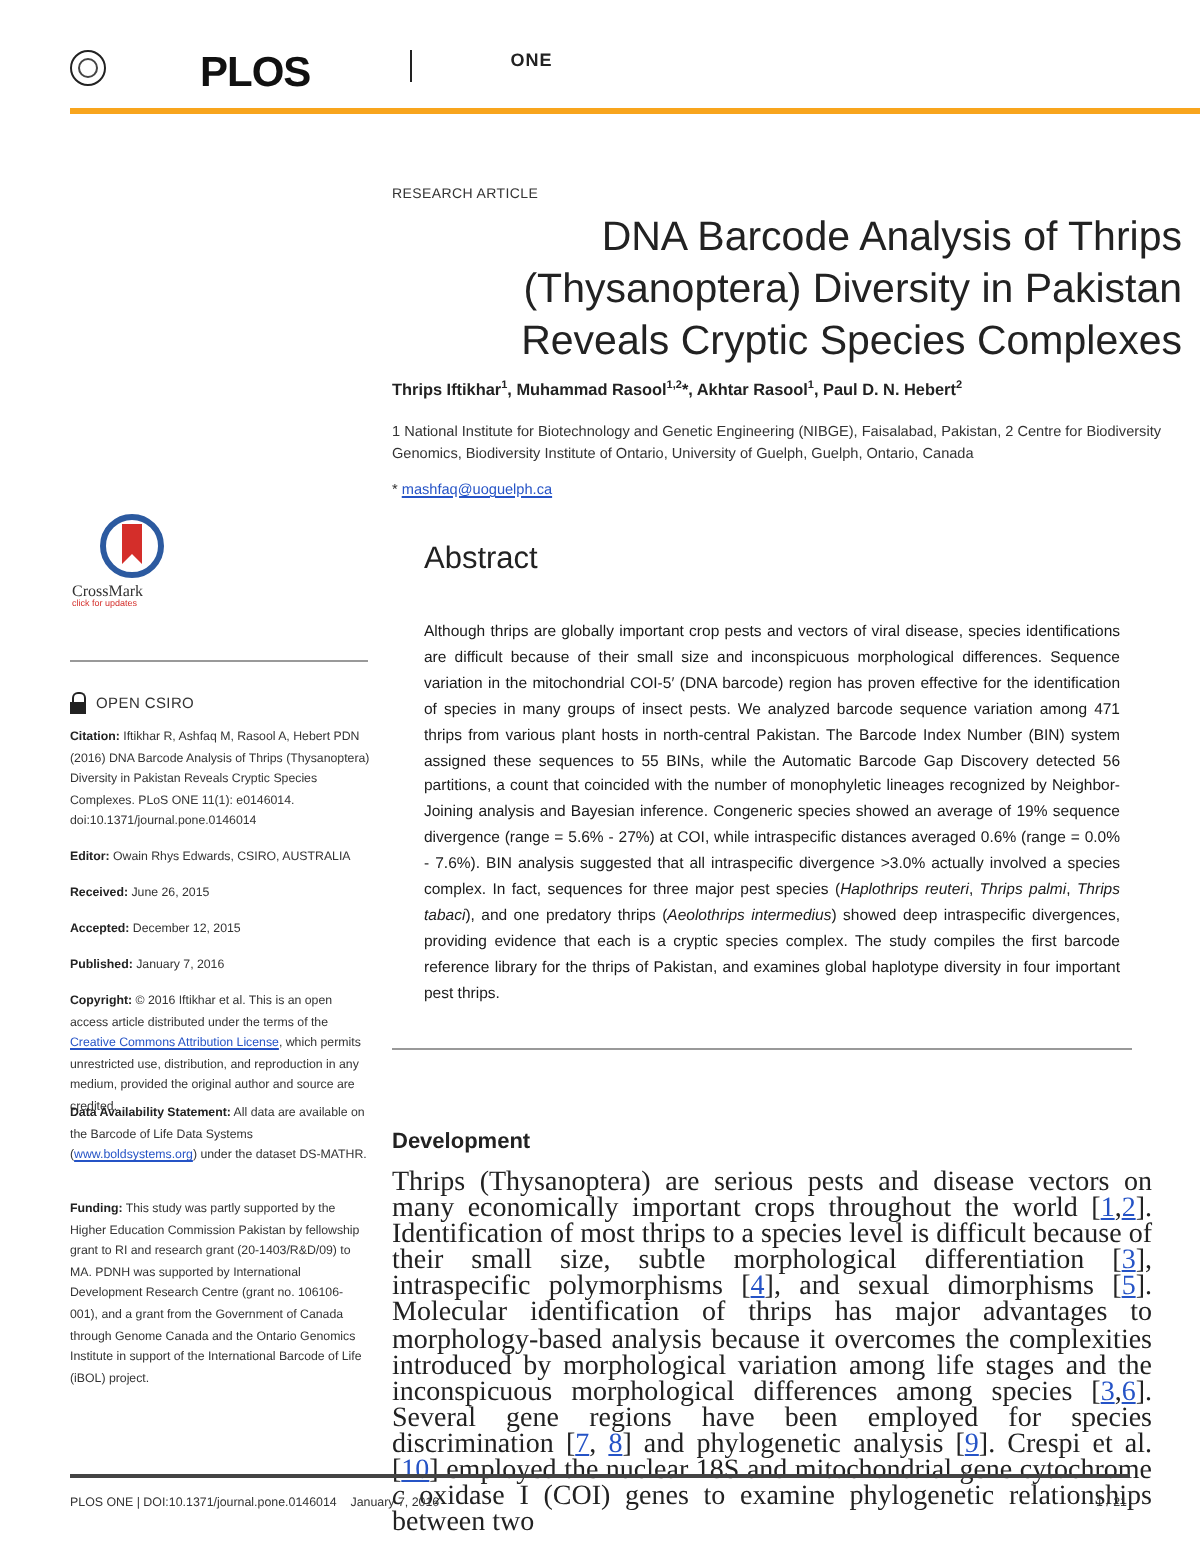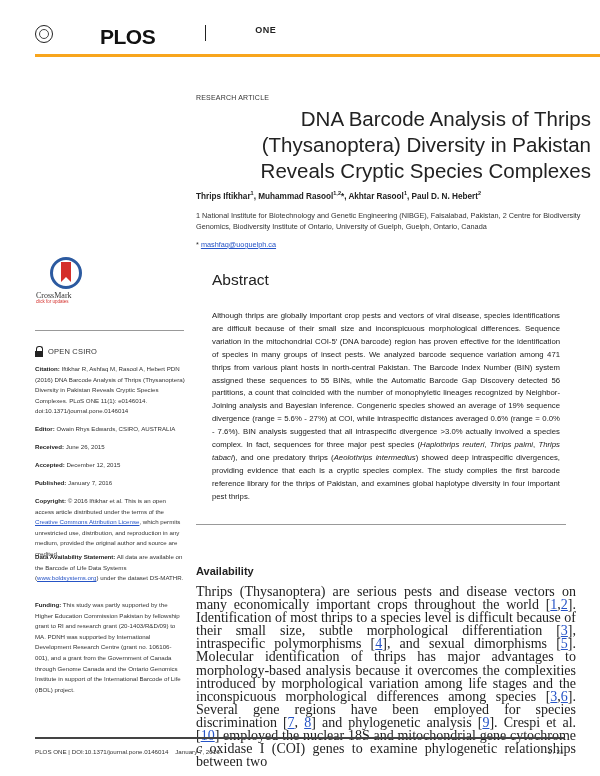--- a/index.html
+++ b/index.html
@@ -131,20 +131,20 @@
   <span>*</span>
   <a>mashfaq@uoguelph.ca</a>
 </div>
 
 <div class="abs h-abstract">Abstract</div>
 <div class="abs abstract-text">
   <p><span>Although thrips are globally important crop pests and vectors of viral disease, species identifications are difficult because of their small size and inconspicuous morphological differences. Sequence variation in the mitochondrial COI-5′ (DNA barcode) region has proven effective for the identification of species in many groups of insect pests. We analyzed barcode sequence variation among 471 thrips from various plant hosts in north-central Pakistan. The Barcode Index Number (BIN) system assigned these sequences to 55 BINs, while the Automatic Barcode Gap Discovery detected 56 partitions, a count that coincided with the number of monophyletic lineages recognized by Neighbor-Joining analysis and Bayesian inference. Congeneric species showed an average of 19% sequence divergence (range = 5.6% - 27%) at COI, while intraspecific distances averaged 0.6% (range = 0.0% - 7.6%). BIN analysis suggested that all intraspecific divergence &gt;3.0% actually involved a species complex. In fact, sequences for three major pest species (</span><i>Haplothrips reuteri</i><span>, </span><i>Thrips palmi</i><span>, </span><i>Thrips tabaci</i><span>), and one predatory thrips (</span><i>Aeolothrips intermedius</i><span>) showed deep intraspecific divergences, providing evidence that each is a cryptic species complex. The study compiles the first barcode reference library for the thrips of Pakistan, and examines global haplotype diversity in four important pest thrips.</span></p>
 </div>
 <div class="abs abstract-rule"></div>
 
-<div class="abs h-intro">Availability</div>
+<div class="abs h-intro">Development</div>
 <div class="abs intro-text">
   <p><span>Thrips (Thysanoptera) are serious pests and disease vectors on many economically important crops throughout the world [</span><a class="ref">1</a><span>,</span><a class="ref">2</a><span>]. Identification of most thrips to a species level is difficult because of their small size, subtle morphological differentiation [</span><a class="ref">3</a><span>], intraspecific polymorphisms [</span><a class="ref">4</a><span>], and sexual dimorphisms [</span><a class="ref">5</a><span>]. Molecular identification of thrips has major advantages to morphology-based analysis because it overcomes the complexities introduced by morphological variation among life stages and the inconspicuous morphological differences among species [</span><a class="ref">3</a><span>,</span><a class="ref">6</a><span>]. Several gene regions have been employed for species discrimination [</span><a class="ref">7</a><span>, </span><a class="ref">8</a><span>] and phylogenetic analysis [</span><a class="ref">9</a><span>]. Crespi et al. [</span><a class="ref">10</a><span>] employed the nuclear 18S and mitochondrial gene cytochrome </span><i>c</i><span> oxidase I (COI) genes to examine phylogenetic relationships between two</span></p>
 </div>
 
 <div class="abs footer-rule"></div>
 <div class="abs footer-left" style="white-space:pre">PLOS ONE | DOI:10.1371/journal.pone.0146014    January 7, 2016</div>
 <div class="abs footer-right">1 / 21</div>
 
 </body></html>

